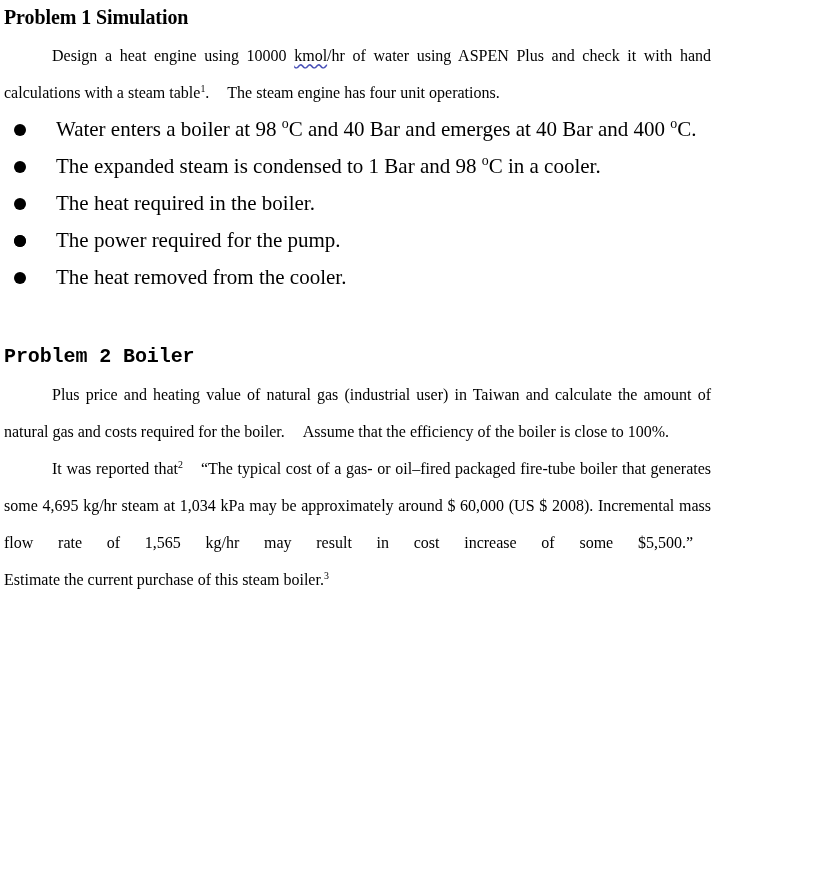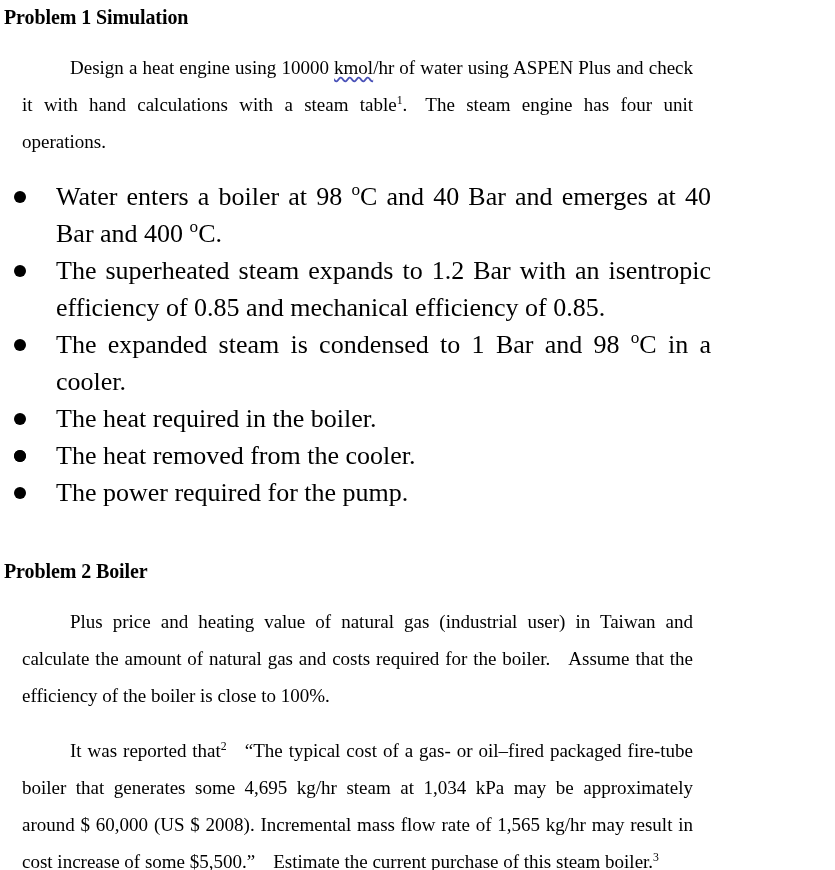--- a/index.html
+++ b/index.html
@@ -23,38 +23,39 @@
   }
   .section-heading {
     font-size: 20px;
     font-weight: bold;
     line-height: 1.35;
     margin: 0 0 6px 0;
     letter-spacing: -0.1px;
   }
   .section-heading.second {
     margin-top: 0;
+    font-family: Liberation Mono, monospace;
   }
   .para {
-    font-size: 19px;
+    font-size: 16px;
     line-height: 37px;
     text-align: justify;
     text-justify: inter-word;
-    margin: 18px;
+    margin: 0;
     text-indent: 48px;
     padding-right: 2px;
   }
   .bullet-list {
     list-style: none;
     margin: 0;
     padding: 0;
   }
   .bullet-item {
     position: relative;
-    font-size: 26px;
+    font-size: 21px;
     line-height: 37px;
     text-align: justify;
     text-justify: inter-word;
     padding-left: 52px;
     padding-right: 2px;
     margin: 0;
   }
   .bullet-item::marker { content: none; }
   .bullet-dot {
     position: absolute;
@@ -112,25 +113,20 @@
   <p class="para"><span>Design a heat engine using 10000 </span><span class="spell">kmol</span><span>/hr of water using ASPEN Plus and check it with hand calculations with a steam table</span><sup>1</sup><span>.</span><span class="wide-space"></span><span>The steam engine has four unit operations.</span></p>
 
   <ul class="bullet-list">
 
     <li class="bullet-item">
       <span class="bullet-dot">
           <span></span>
         </span><span>Water enters a boiler at 98 </span><span class="deg">o</span><span>C and 40 Bar and emerges at 40 Bar and 400 </span><span class="deg">o</span><span>C.</span>
     </li>
 
-    <li class="bullet-item">
-      <span class="bullet-dot">
-          <span></span>
-        </span><span>The superheated steam expands to 1.2 Bar with an isentropic efficiency of 0.85 and mechanical efficiency of 0.85.</span>
-    </li>
 
     <li class="bullet-item">
       <span class="bullet-dot">
           <span></span>
         </span><span>The expanded steam is condensed to 1 Bar and 98 </span><span class="deg">o</span><span>C in a cooler.</span>
     </li>
 
 
     <li class="bullet-item">
       <span class="bullet-dot">
@@ -140,27 +136,27 @@
 
     <li class="bullet-item">
       <span class="bullet-dot">
           <span></span>
         </span>
     </li>
 
     <li class="bullet-item">
       <span class="bullet-dot">
           <span></span>
-        </span><span>The heat removed from the cooler.</span>
+        </span><span>The power required for the pump.</span>
     </li>
 
     <li class="bullet-item">
       <span class="bullet-dot">
           <span></span>
-        </span><span>The power required for the pump.</span>
+        </span><span>The heat removed from the cooler.</span>
     </li>
 
   </ul>
 
   <div class="gap-line"></div>
   <div class="gap-small"></div>
 
   <h1 class="section-heading second">Problem 2 Boiler</h1>
 
   <p class="para"><span>Plus price and heating value of natural gas (industrial user) in Taiwan and calculate the amount of natural gas and costs required for the boiler.</span><span class="wide-space"></span><span>Assume that the efficiency of the boiler is close to 100%.</span></p>

